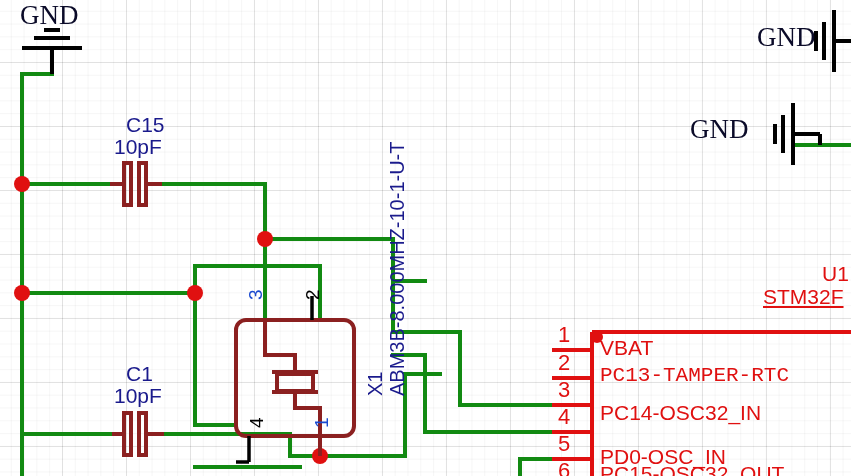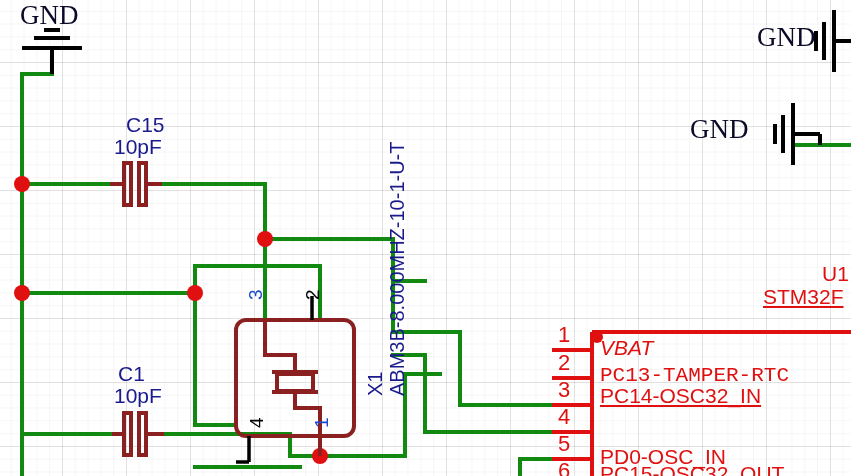--- a/index.html
+++ b/index.html
@@ -170,40 +170,40 @@
     <circle cx="597" cy="337" r="6" fill="#e01010"></circle>
   </svg>
 
   <div class="lbl gndtxt" style="left:20px;top:0px;">GND</div>
   <div class="lbl gndtxt" style="left:757px;top:22px;">GND</div>
   <div class="lbl gndtxt" style="left:690px;top:114px;">GND</div>
 
   <div class="lbl refdes" style="left:126px;top:113px;">C15</div>
   <div class="lbl refdes" style="left:114px;top:135px;">10pF</div>
 
-  <div class="lbl refdes" style="left:118px;top:362px;">C1</div>
+  <div class="lbl refdes" style="left:126px;top:362px;">C1</div>
   <div class="lbl refdes" style="left:114px;top:384px;">10pF</div>
 
   <div class="lbl xtalname" style="left:386px;top:396px;transform:rotate(-90deg);">ABM3B-8.000MHZ-10-1-U-T</div>
   <div class="lbl xtalname" style="left:364px;top:396px;transform:rotate(-90deg);">X1</div>
 
   <div class="lbl pinnum" style="left:245px;top:300px;transform:rotate(-90deg);transform-origin:0 0;color:#1a4ad0;">3</div>
   <div class="lbl pinnum" style="left:302px;top:300px;transform:rotate(-90deg);transform-origin:0 0;color:#000000;">2</div>
   <div class="lbl pinnum" style="left:246px;top:428px;transform:rotate(-90deg);transform-origin:0 0;color:#000000;">4</div>
   <div class="lbl pinnum" style="left:311px;top:428px;transform:rotate(-90deg);transform-origin:0 0;color:#1a4ad0;">1</div>
 
   <div class="lbl icname" style="left:806px;top:262px;margin-left:16px;">U1</div>
   <div class="lbl icname" style="left:763px;top:285px;text-decoration:underline;">STM32F</div>
 
   <div class="lbl pinnum" style="left:558px;top:322px;color:#e01010;font-size:22px;">1</div>
   <div class="lbl pinnum" style="left:558px;top:350px;color:#e01010;font-size:22px;">2</div>
   <div class="lbl pinnum" style="left:558px;top:377px;color:#e01010;font-size:22px;">3</div>
   <div class="lbl pinnum" style="left:558px;top:404px;color:#e01010;font-size:22px;">4</div>
   <div class="lbl pinnum" style="left:558px;top:431px;color:#e01010;font-size:22px;">5</div>
   <div class="lbl pinnum" style="left:558px;top:458px;color:#e01010;font-size:22px;">6</div>
 
-  <div class="lbl pinname" style="left:600px;top:336px;font-style:italic;">VBAT</div>
+  <div class="lbl pinname" style="left:600px;top:336px;">VBAT</div>
   <div class="lbl pinname" style="left:600px;top:364px;font-family:Liberation Mono, monospace;">PC13-TAMPER-RTC</div>
-  <div class="lbl pinname" style="left:600px;top:384px;text-decoration:underline;">PC14-OSC32_IN</div>
+  <div class="lbl pinname" style="left:600px;top:401px;">PC14-OSC32_IN</div>
   <div class="lbl pinname" style="left:600px;top:418px;margin-top:44px;">PC15-OSC32_OUT</div>
   <div class="lbl pinname" style="left:600px;top:445px;">PD0-OSC_IN</div>
 
 </div>
 
 </body></html>

